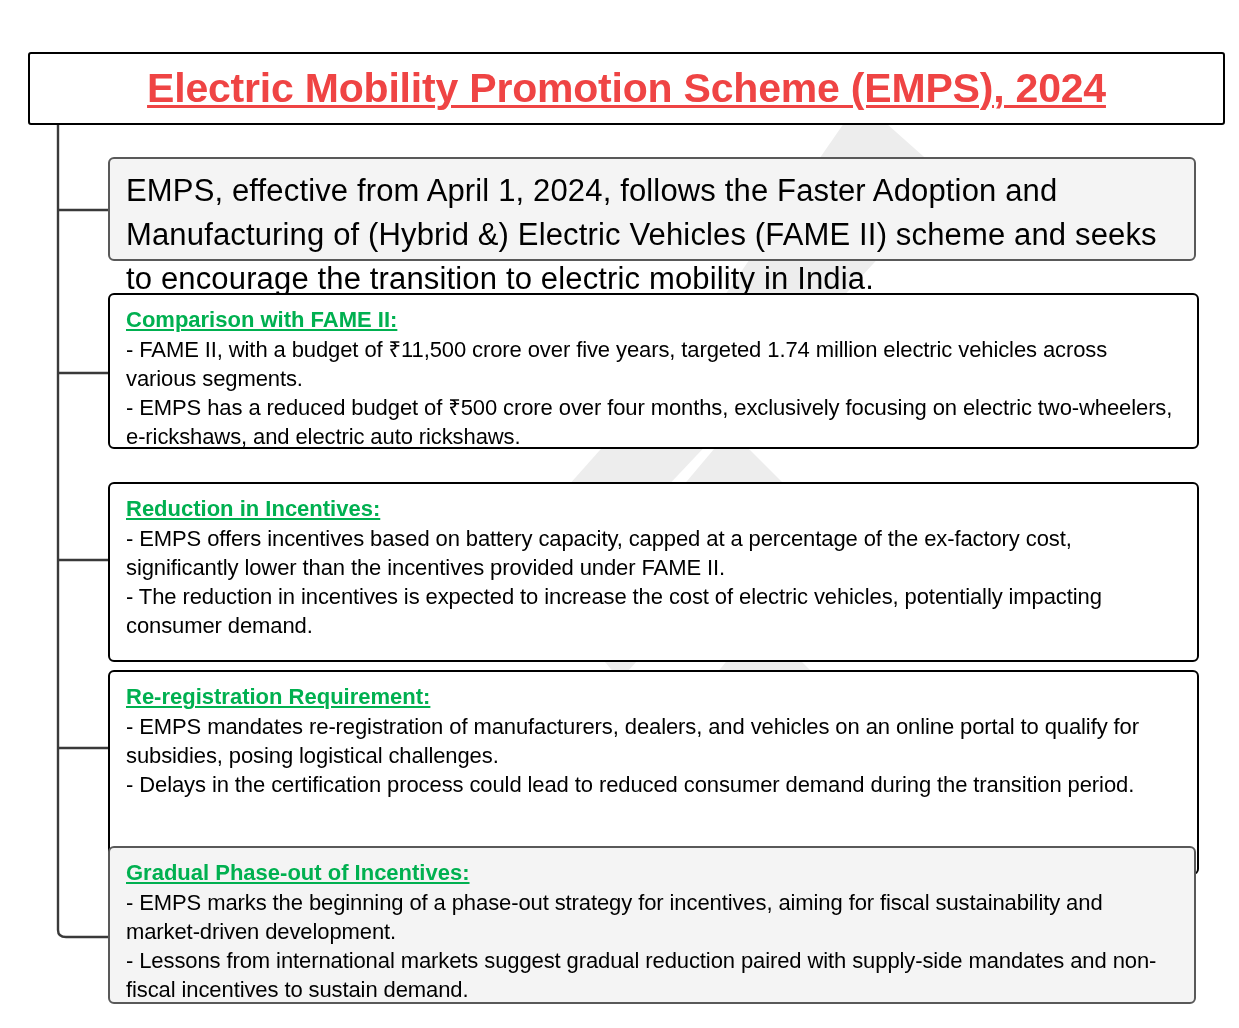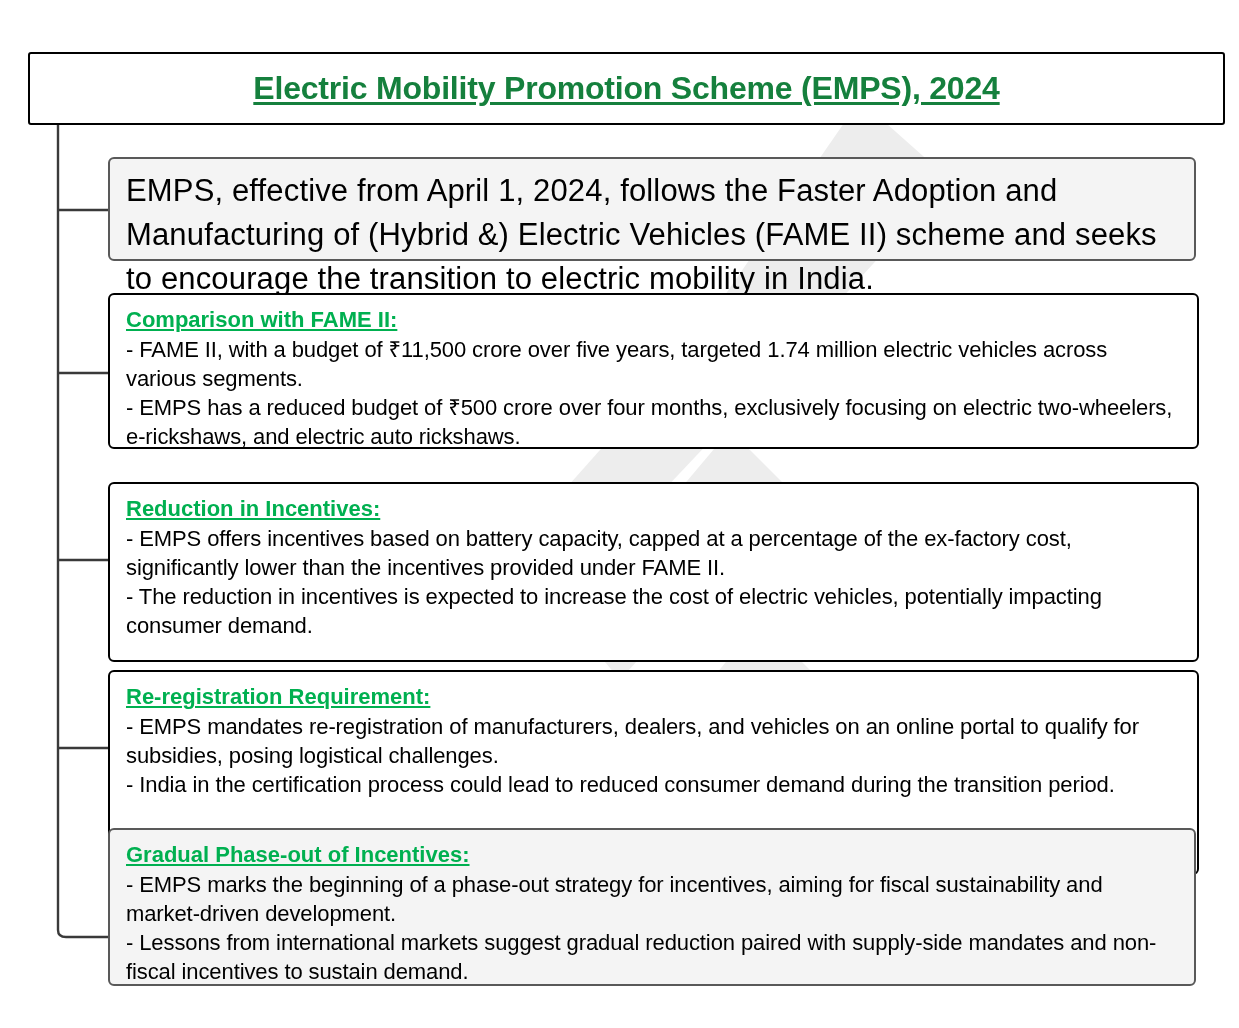--- a/index.html
+++ b/index.html
@@ -49,22 +49,22 @@
     box-sizing: border-box;
     border: 2px solid #000000;
     border-radius: 3px;
     background: #ffffff;
     z-index: 2;
     display: flex;
     align-items: center;
     justify-content: center;
   }
   #title-text {
-    color: #15803d;
-    font-size: 32px;
+    color: #ef4444;
+    font-size: 41px;
     font-weight: bold;
     letter-spacing: -0.2px;
     text-decoration: underline;
     text-underline-offset: 3px;
     text-decoration-thickness: 3px;
     white-space: nowrap;
     line-height: 1.1;
   }
 
   
@@ -106,21 +106,21 @@
     font-size: 31px;
     line-height: 1.42;
     letter-spacing: 0.15px;
   }
 
   
   #card-0 { top: 157px;  width: 1088px; height: 104px; }
   #card-1 { top: 293px;  width: 1091px; height: 156px; }
   #card-2 { top: 482px;  width: 1091px; height: 180px; }
   #card-3 { top: 670px;  width: 1091px; height: 205px; }
-  #card-4 { top: 828px;  width: 1088px; height: 158px; }
+  #card-4 { top: 846px;  width: 1088px; height: 158px; }
 </style>
 </head>
 <body>
 
 <svg id="watermark" viewBox="0 0 560 940" xmlns="http://www.w3.org/2000/svg">
   <g fill="#ededed">
     <path d="M430 40 L520 120 L300 360 L250 300 Z"></path>
     <path d="M250 300 L300 360 L130 540 L90 480 Z"></path>
     <path d="M300 370 L360 430 L190 620 L140 560 Z"></path>
     <path d="M200 640 L260 700 L120 860 L70 800 Z"></path>
@@ -161,20 +161,20 @@
 
 <div class="card plain" id="card-2">
   <p class="card-heading">Reduction in Incentives:</p>
   <p class="card-line">- EMPS offers incentives based on battery capacity, capped at a percentage of the ex-factory cost, significantly lower than the incentives provided under FAME II.</p>
   <p class="card-line">- The reduction in incentives is expected to increase the cost of electric vehicles, potentially impacting consumer demand.</p>
 </div>
 
 <div class="card plain" id="card-3">
   <p class="card-heading">Re-registration Requirement:</p>
   <p class="card-line">- EMPS mandates re-registration of manufacturers, dealers, and vehicles on an online portal to qualify for subsidies, posing logistical challenges.</p>
-  <p class="card-line">- India in the certification process could lead to reduced consumer demand during the transition period.</p>
+  <p class="card-line">- Delays in the certification process could lead to reduced consumer demand during the transition period.</p>
 </div>
 
 <div class="card shaded" id="card-4">
   <p class="card-heading">Gradual Phase-out of Incentives:</p>
   <p class="card-line">- EMPS marks the beginning of a phase-out strategy for incentives, aiming for fiscal sustainability and market-driven development.</p>
   <p class="card-line">- Lessons from international markets suggest gradual reduction paired with supply-side mandates and non-fiscal incentives to sustain demand.</p>
 </div>
 
 </body></html>

